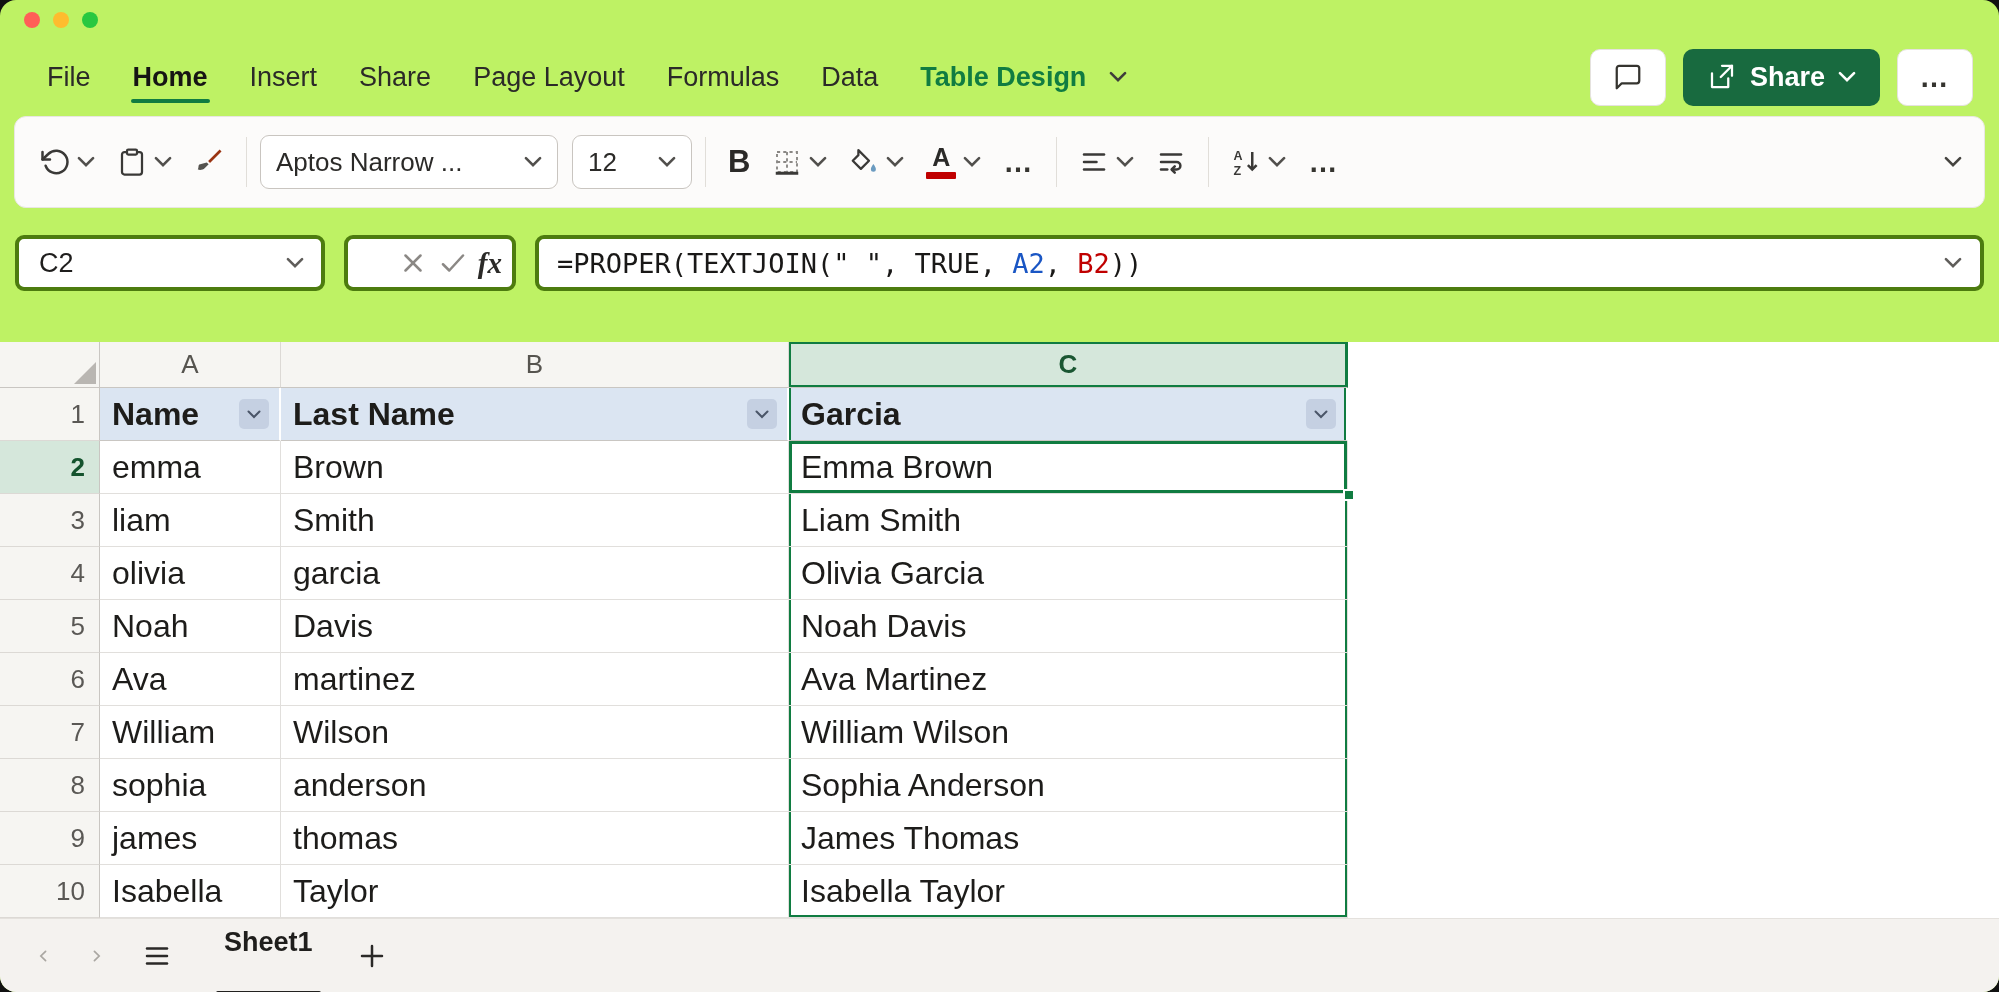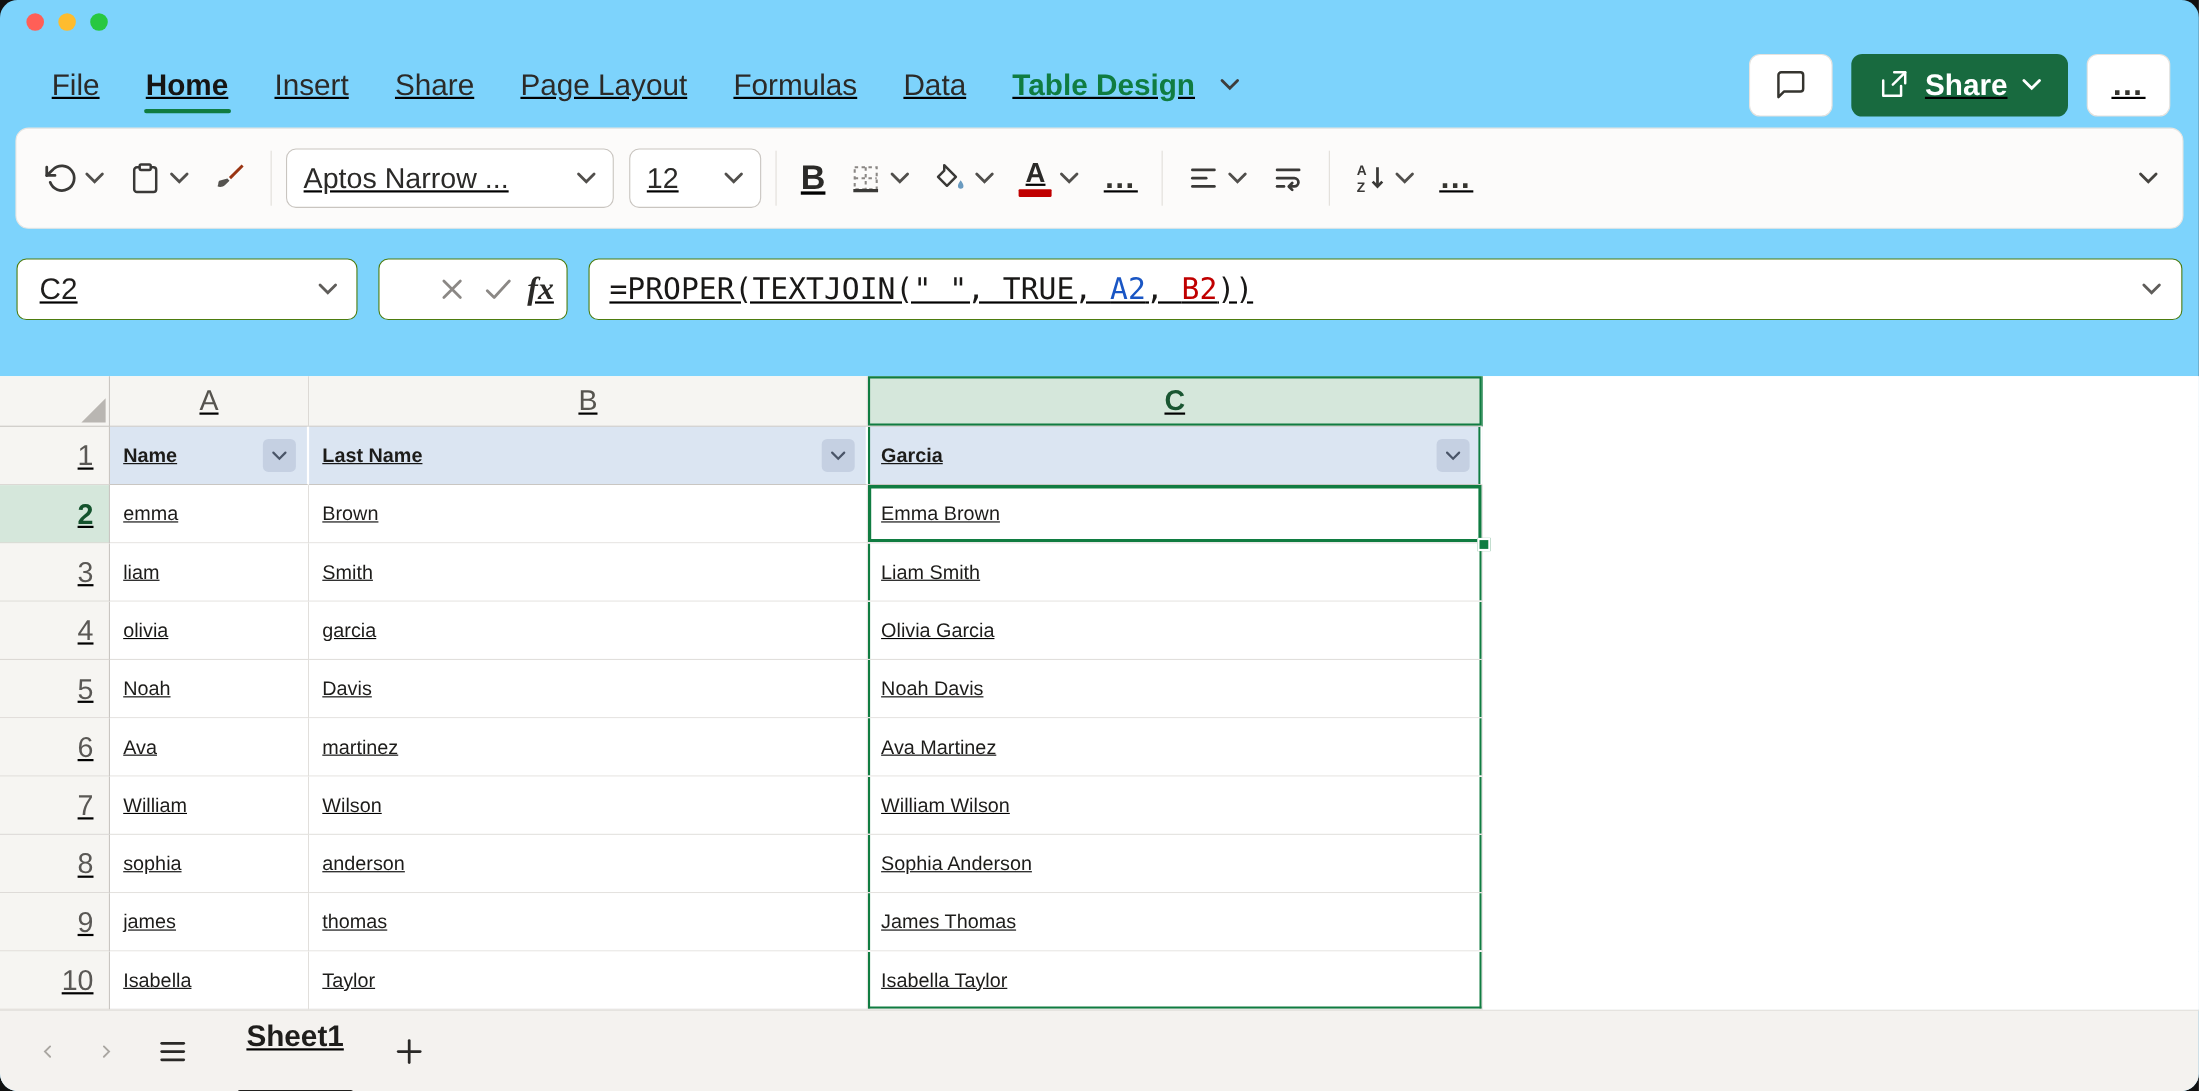--- a/index.html
+++ b/index.html
@@ -1,18 +1,18 @@
 <!DOCTYPE html>
 <html><head>
 <meta charset="utf-8">
 <style>
   * { box-sizing: border-box; margin: 0; padding: 0; }
   body { background:#111; width:1999px; height:992px; font-family:"Liberation Sans", sans-serif; }
-  .window { width:1999px; height:992px; border-radius:16px; overflow:hidden; background:#7dd3fc;
-            display:flex; flex-direction:column;text-decoration:underline; }
+  .window { width:1999px; height:992px; border-radius:16px; overflow:hidden; background:#bef264;
+            display:flex; flex-direction:column; }
 
   
   .titlebar { height:40px; display:flex; align-items:center; padding-left:24px; flex:none; }
   .traffic { display:flex; gap:13px; }
   .tl { width:16px; height:16px; border-radius:50%; display:inline-block; }
   .tl.red{background:#ff5f57}.tl.yellow{background:#febc2e}.tl.green{background:#28c840}
 
   
   .menu-row { height:74px; display:flex; align-items:center; padding:0 26px 0 26px; flex:none; }
   .tabs { display:flex; align-items:center; }
@@ -44,21 +44,21 @@
   .size-combo { width:120px; justify-content:space-between; margin-left:10px; }
   .bold-label { font-size:31px; font-weight:bold; color:#2b2a28; }
   .fc { display:flex; flex-direction:column; align-items:center; }
   .fc .a { font-weight:bold; font-size:25px; line-height:25px; color:#2b2a28; }
   .fc .bar { width:30px; height:7px; background:#c00000; border-radius:1px; margin-top:2px; }
   .ribbon .spacer { flex:1; }
   .collapse-chev { color:#45433f; margin-right:6px; }
 
   
   .formula-row { height:78px; display:flex; align-items:center; padding:0 15px; gap:19px; flex:none; }
-  .fbox { background:#fff; border:1px solid #4d7c0f; border-radius:9px; height:56px; display:flex; align-items:center; }
+  .fbox { background:#fff; border:4px solid #4d7c0f; border-radius:9px; height:56px; display:flex; align-items:center; }
   .name-box { width:310px; justify-content:space-between; padding:0 17px 0 20px; font-size:27px; color:#1f1e1d; cursor:pointer; }
   .name-box .chev { color:#5f5d5a; }
   .fx-box { width:172px; justify-content:space-evenly;padding-left:40px; }
   .fx-label { font-size:29px; color:#2b2a28; font-style:italic; font-family:"Liberation Serif", serif; font-weight:600; }
   .fx-x, .fx-check { color:#8b8885; }
   .formula-box { flex:1; padding:0 18px; font-family:"DejaVu Sans Mono", monospace; font-size:27px; color:#191817; }
   .formula-box .chev { margin-left:auto; color:#5f5d5a; }
   .f-blue { color:#1a56c4; } .f-red { color:#c00000; }
 
   .gap-strip { height:40px; flex:none; }
@@ -71,21 +71,21 @@
   .corner::after { content:""; position:absolute; right:3px; bottom:3px;
                    border-left:22px solid transparent; border-bottom:22px solid #b9b6b2; }
   .colhead { background:#f6f5f2; border-right:1px solid #dcd9d5; border-bottom:1px solid #c9c6c2;
              color:#56544f; font-size:26px; display:flex; align-items:center; justify-content:center; }
   .colhead.sel { background:#d5e7db; color:#1a5632; font-weight:600;
                  box-shadow: inset 0 0 0 2px #107c41; border-right-color:#107c41; }
   .filler { background:#fff; }
   .rowhead { background:#f6f5f2; border-right:1px solid #c9c6c2; border-bottom:1px solid #dcd9d5;
              color:#5a5855; font-size:26px; display:flex; align-items:center; justify-content:flex-end; padding-right:14px; }
   .rowhead.sel { background:#d5e7db; color:#14532d; font-weight:600; }
-  .cell { border-right:1px solid #e1dfdc; border-bottom:1px solid #e1dfdc; font-size:18px; color:#1d1c1a;
+  .cell { border-right:1px solid #e1dfdc; border-bottom:1px solid #e1dfdc; font-size:32px; color:#1d1c1a;
           display:flex; align-items:center; padding:0 10px 0 12px; background:#fff; white-space:nowrap; overflow:hidden; }
   .thead-cell { background:#dbe5f2; font-weight:bold; border-right:2px solid #fff;
                 border-bottom:1px solid #c9c6c2; justify-content:space-between; }
   .filter-btn { width:30px; height:30px; border-radius:5px; background:#c5d0e2; display:flex; align-items:center;
                 justify-content:center; color:#4a5568; flex:none; cursor:pointer; }
   .filter-btn .chev { width:14px; height:9px; }
   .c-edge { box-shadow: inset 2px 0 0 #107c41, inset -2px 0 0 #107c41; }
   .c-last { box-shadow: inset 2px 0 0 #107c41, inset -2px 0 0 #107c41, inset 0 -2px 0 #107c41; }
   .active-cell { box-shadow: inset 0 0 0 3px #107c41 !important; position:relative; overflow:visible; }
   .fill-handle { position:absolute; width:12px; height:12px; background:#107c41; border:2px solid #fff;

